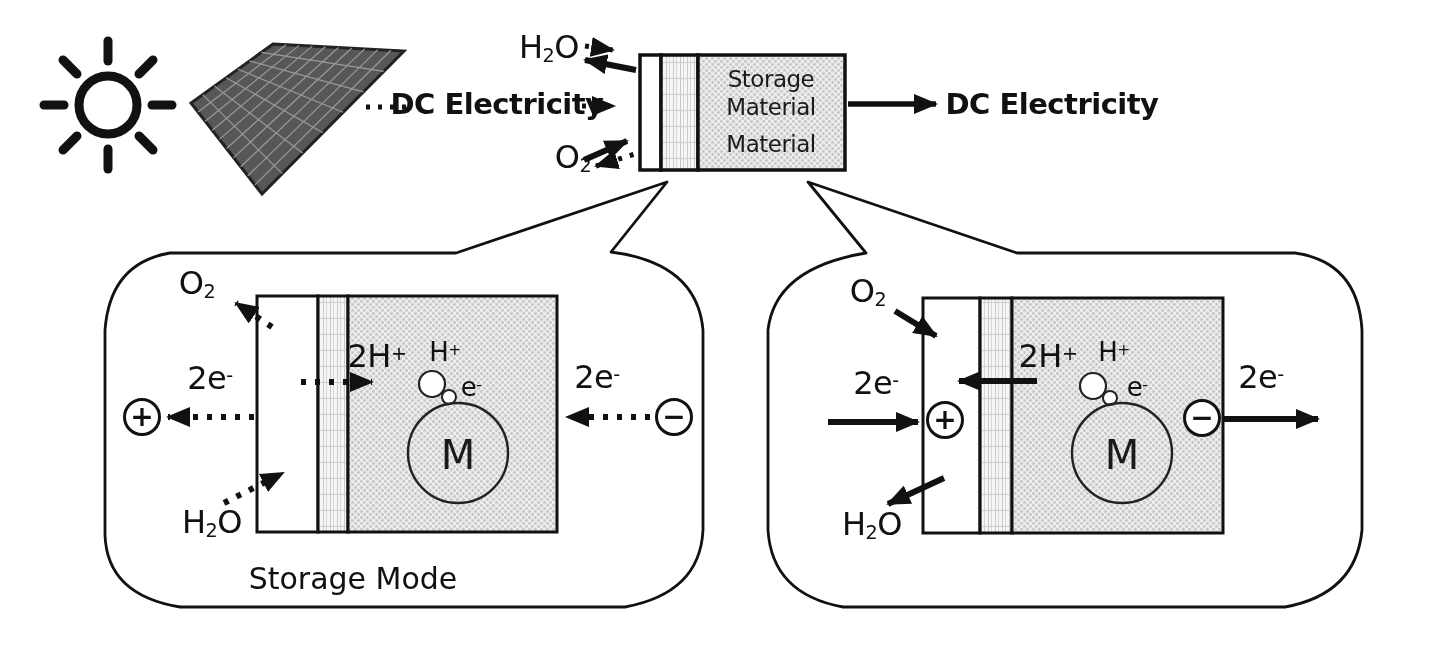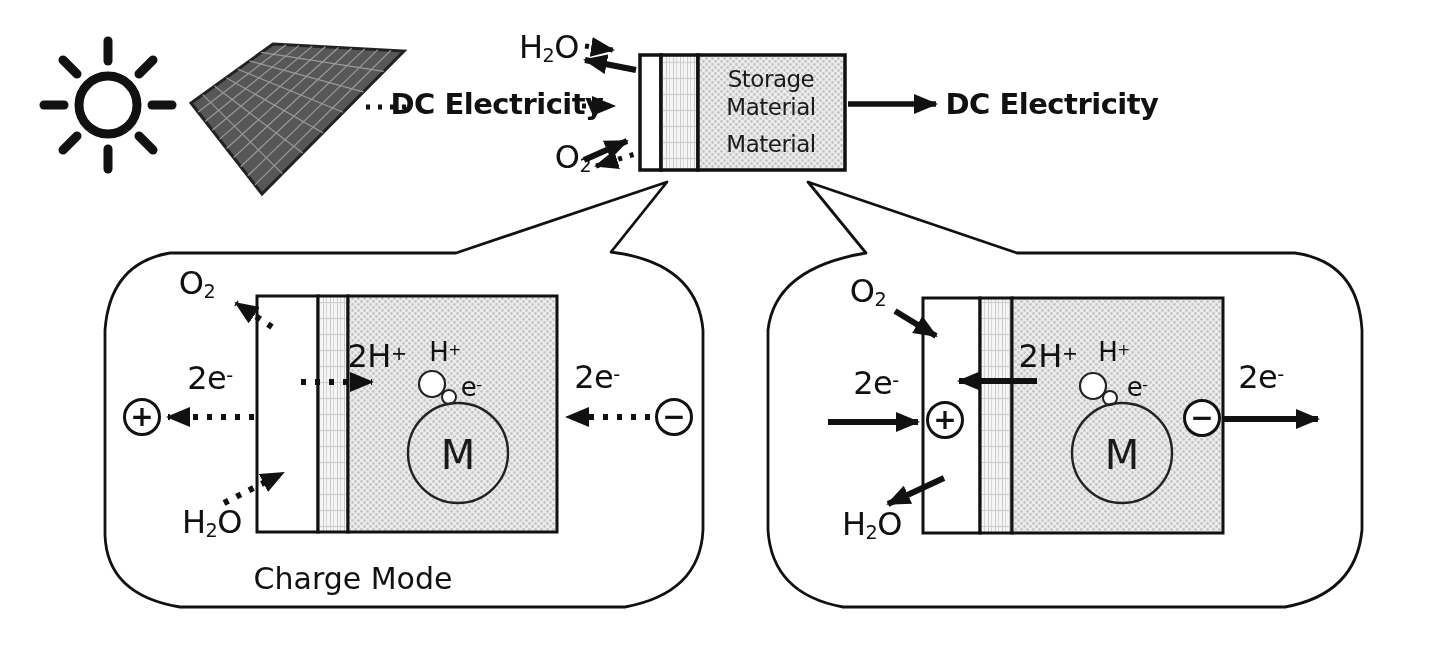--- a/index.html
+++ b/index.html
@@ -161,21 +161,21 @@
     <span>e</span><sup>-</sup></div>
   <div class="mlabel" style="left:458px;top:455px">M</div>
   <div class="lbl" style="left:597px;top:377px">
     <span>2e</span><sup>-</sup></div>
   <div class="term" style="left:123px;top:398px">
     <span>+</span>
     </div>
   <div class="term" style="left:655px;top:398px">
     <span>−</span>
     </div>
-  <div class="cap" style="left:353px;top:578px">Charge Mode</div>
+  <div class="cap" style="left:353px;top:578px">Storage Mode</div>
 
   <div class="lbl" style="left:868px;top:292px">
     <span>O</span><sub>2</sub></div>
   <div class="lbl" style="left:876px;top:383px">
     <span>2e</span><sup>-</sup></div>
   <div class="lbl" style="left:872px;top:525px">
     <span>H</span><sub>2</sub><span>O</span></div>
   <div class="lbl" style="left:1048px;top:356px">
     <span>2H</span><sup>+</sup></div>
   <div class="lbl ion" style="left:1114px;top:352px">

